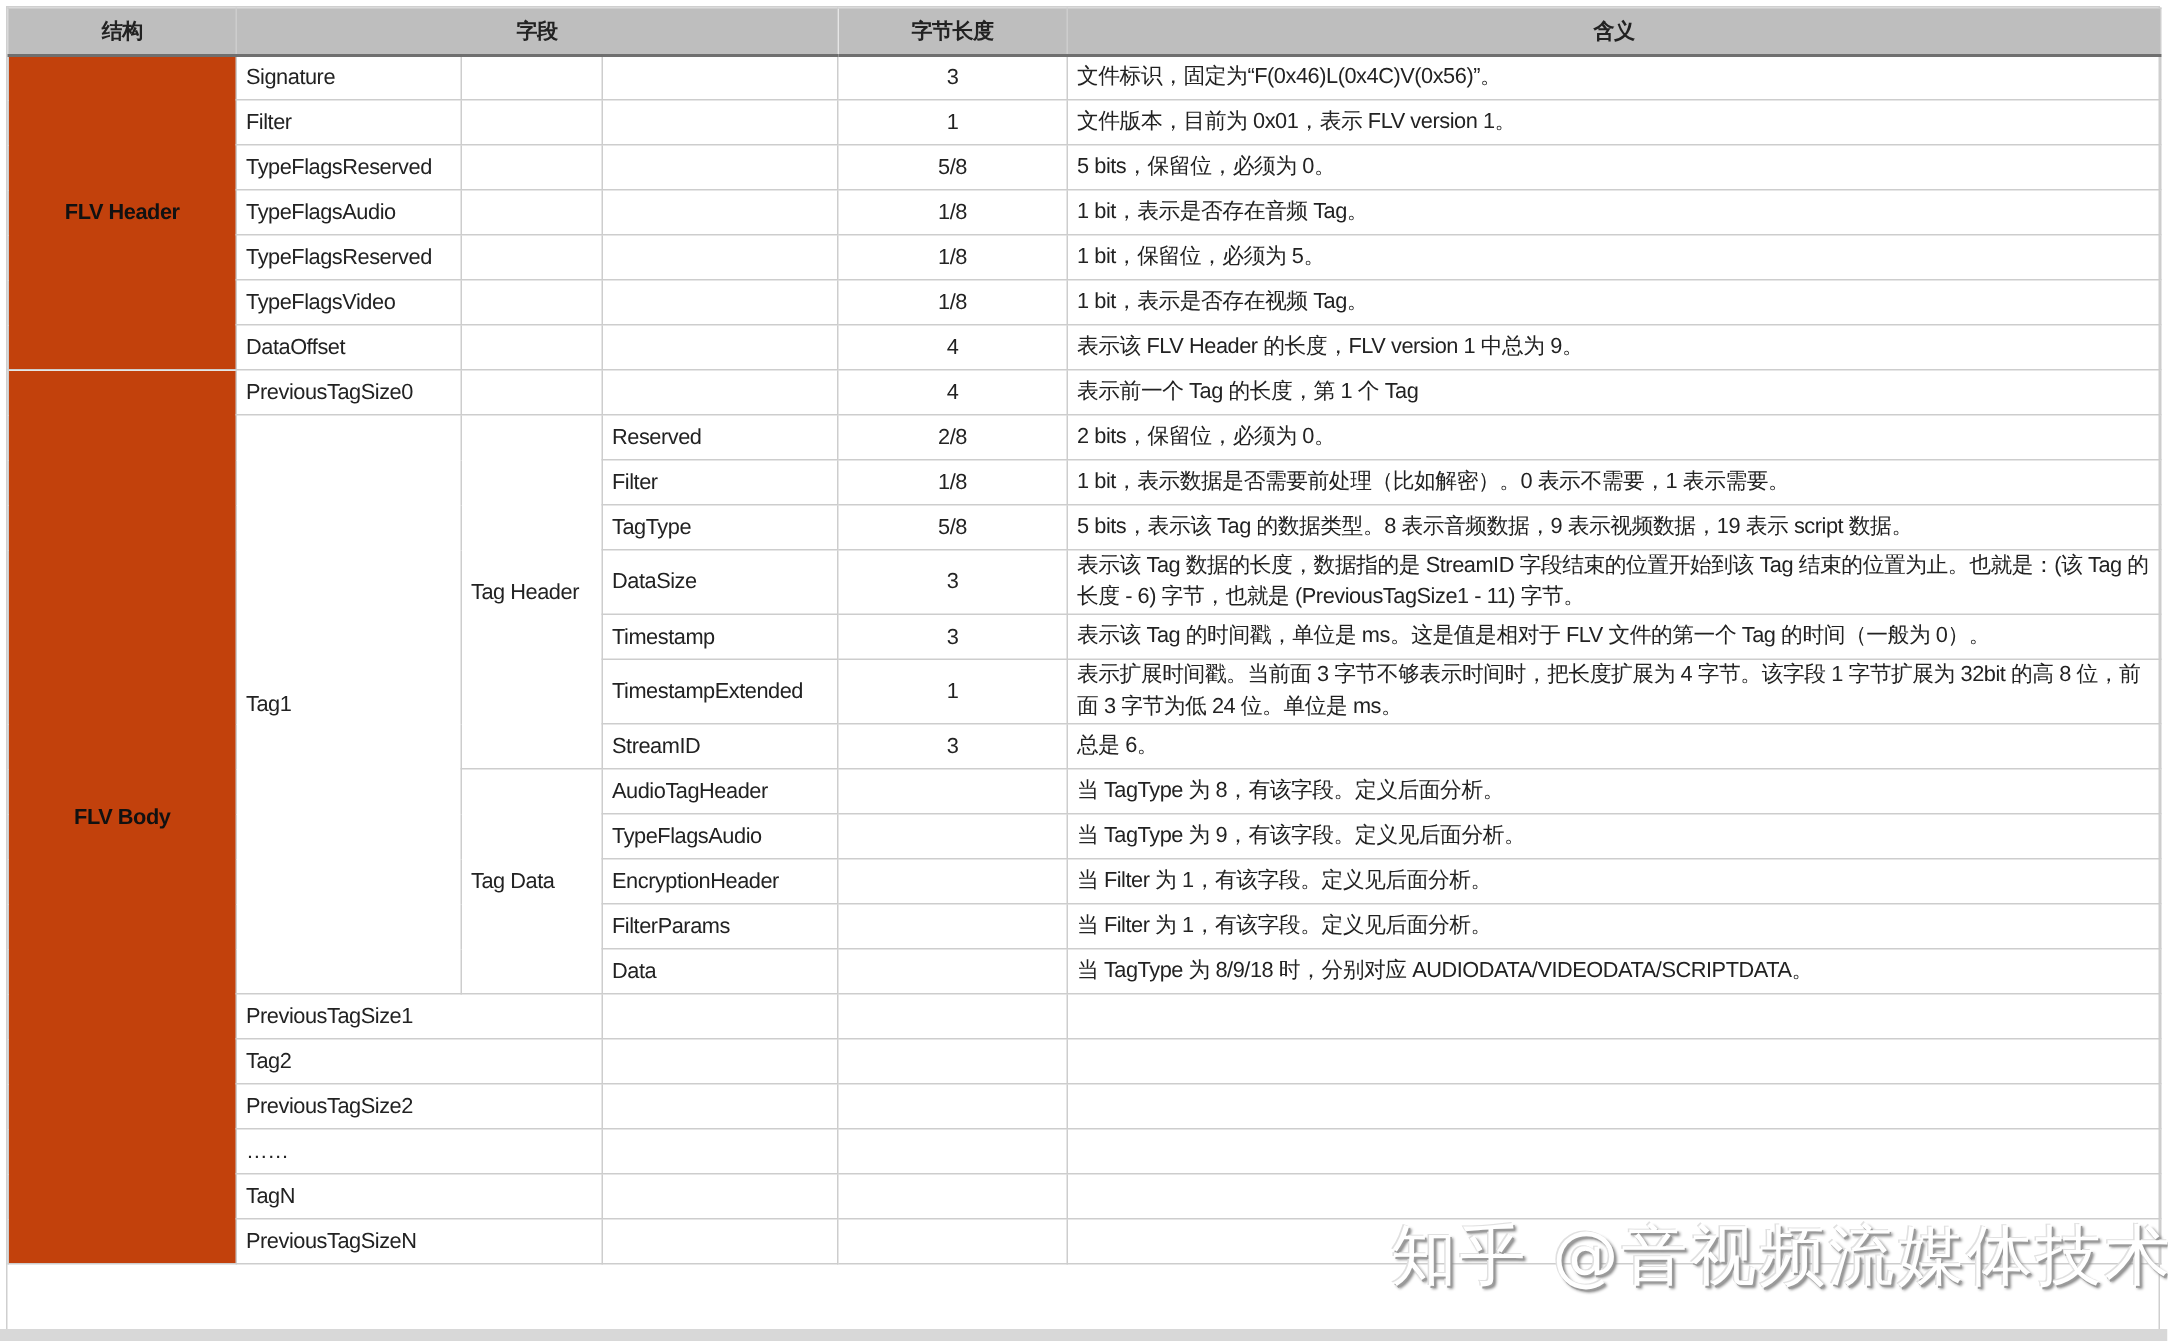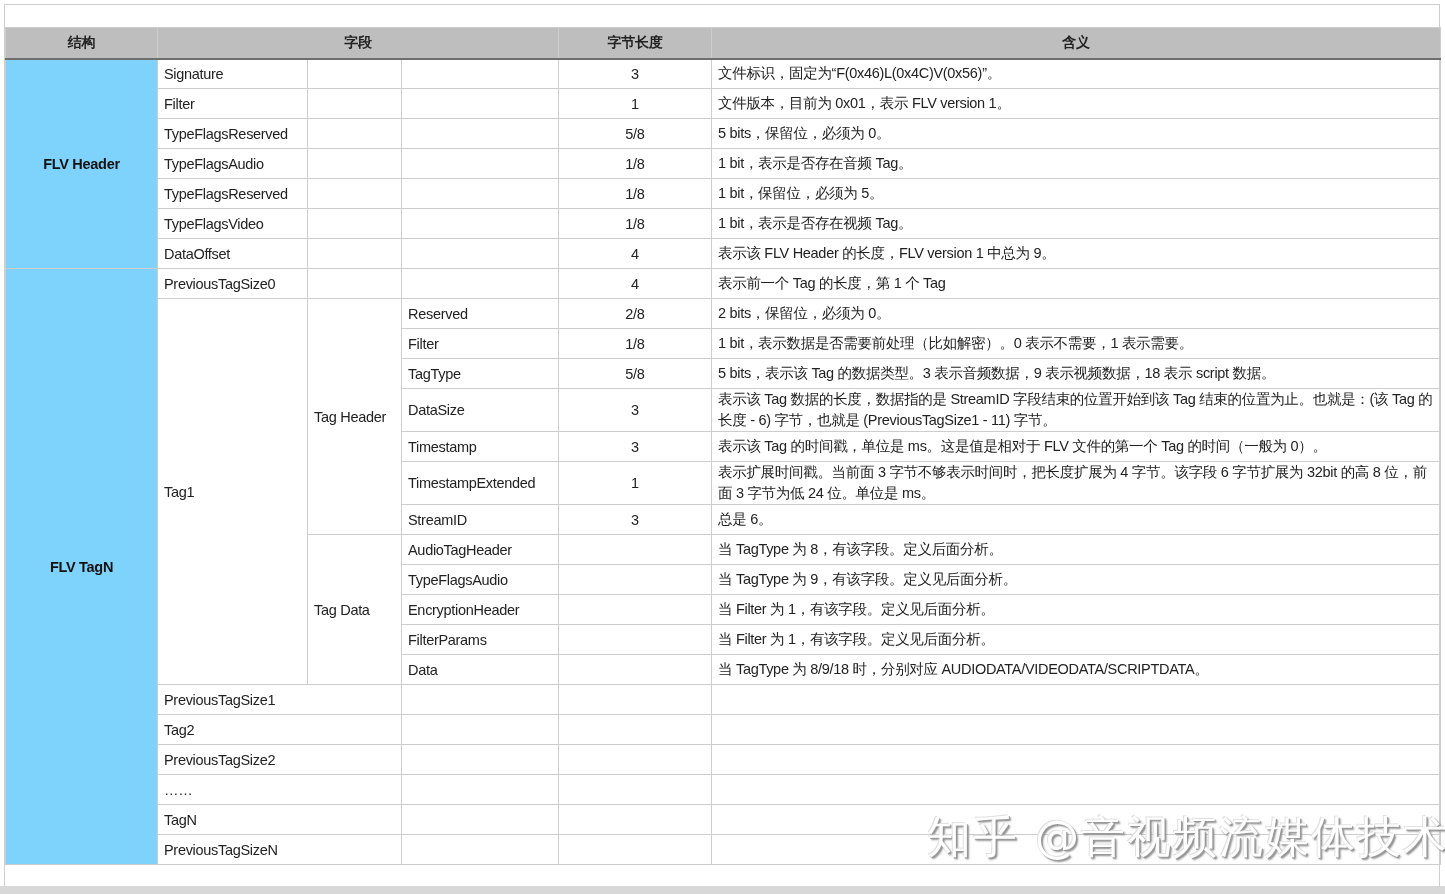--- a/index.html
+++ b/index.html
@@ -1,26 +1,26 @@
 <!DOCTYPE html>
 <html><head>
 <meta charset="utf-8">
 <style>
   html, body { margin:0; padding:0; background:#ffffff; }
   body { width:1445px; height:894px; position:relative; overflow:hidden;
          font-family:"Liberation Sans", "DejaVu Sans", sans-serif; color:#222; }
   .frame { position:absolute; left:4px; top:4px; width:1436px; height:886px;
            border:1px solid #cfcfcf; box-sizing:border-box; background:#fff; }
   table { position:absolute; left:5px; top:5px; border-collapse:collapse; table-layout:fixed;
-          font-size:14.5px; letter-spacing:-0.3px;margin-top:22px; }
+          font-size:14.5px; letter-spacing:-0.3px; }
   td, th { border:1px solid #cdcdcd; padding:0 6px; height:30px; box-sizing:border-box;
            white-space:nowrap; overflow:hidden; vertical-align:middle; }
   th { background:#bebebe; height:31px; font-weight:bold; font-size:14px; color:#222;
        border-bottom:2px solid #6f6f6f; text-align:center; }
-  td.group { background:#7dd3fc; font-weight:bold; text-align:center; color:#111; }
+  td.group { background:#c2410c; font-weight:bold; text-align:center; color:#111; }
   td.len { text-align:center; }
   td.desc { white-space:normal; line-height:21px; }
   tr.tall td { height:42px; }
   .watermark { position:absolute; left:927px; top:808px; font-size:44px; color:#fff;
                letter-spacing:2px; text-shadow:1px 1px 0 #9a9a9a, -1px -1px 0 #e0e0e0, 2px 2px 2px #888;
                font-family:"DejaVu Sans", sans-serif; pointer-events:none; white-space:nowrap; }
   .bottom-bar { position:absolute; left:0; top:886px; width:1445px; height:8px; background:#d8d8d8; }
 </style>
 </head>
 <body>
@@ -91,21 +91,21 @@
     </tr>
     <tr>
       <td>DataOffset</td>
         <td></td>
         <td></td>
       <td class="len">4</td>
       <td class="desc">表示该 FLV Header 的长度，FLV version 1 中总为 9。</td>
     </tr>
 
     <tr>
-      <td rowspan="20" class="group">FLV TagN</td>
+      <td rowspan="20" class="group">FLV Body</td>
       <td>PreviousTagSize0</td>
         <td></td>
         <td></td>
       <td class="len">4</td>
       <td class="desc">表示前一个 Tag 的长度，第 1 个 Tag</td>
     </tr>
     <tr>
       <td rowspan="12">Tag1</td>
       <td rowspan="7">Tag Header</td>
       <td>Reserved</td>
@@ -113,36 +113,36 @@
       <td class="desc">2 bits，保留位，必须为 0。</td>
     </tr>
     <tr>
       <td>Filter</td>
       <td class="len">1/8</td>
       <td class="desc">1 bit，表示数据是否需要前处理（比如解密）。0 表示不需要，1 表示需要。</td>
     </tr>
     <tr>
       <td>TagType</td>
       <td class="len">5/8</td>
-      <td class="desc">5 bits，表示该 Tag 的数据类型。3 表示音频数据，9 表示视频数据，18 表示 script 数据。</td>
+      <td class="desc">5 bits，表示该 Tag 的数据类型。8 表示音频数据，9 表示视频数据，19 表示 script 数据。</td>
     </tr>
     <tr class="tall">
       <td>DataSize</td>
       <td class="len">3</td>
       <td class="desc">表示该 Tag 数据的长度，数据指的是 StreamID 字段结束的位置开始到该 Tag 结束的位置为止。也就是：(该 Tag 的长度 - 6) 字节，也就是 (PreviousTagSize1 - 11) 字节。</td>
     </tr>
     <tr>
       <td>Timestamp</td>
       <td class="len">3</td>
       <td class="desc">表示该 Tag 的时间戳，单位是 ms。这是值是相对于 FLV 文件的第一个 Tag 的时间（一般为 0）。</td>
     </tr>
     <tr class="tall">
       <td>TimestampExtended</td>
       <td class="len">1</td>
-      <td class="desc">表示扩展时间戳。当前面 3 字节不够表示时间时，把长度扩展为 4 字节。该字段 6 字节扩展为 32bit 的高 8 位，前面 3 字节为低 24 位。单位是 ms。</td>
+      <td class="desc">表示扩展时间戳。当前面 3 字节不够表示时间时，把长度扩展为 4 字节。该字段 1 字节扩展为 32bit 的高 8 位，前面 3 字节为低 24 位。单位是 ms。</td>
     </tr>
     <tr>
       <td>StreamID</td>
       <td class="len">3</td>
       <td class="desc">总是 6。</td>
     </tr>
     <tr>
       <td rowspan="5">Tag Data</td>
       <td>AudioTagHeader</td>
       <td class="len"></td>

